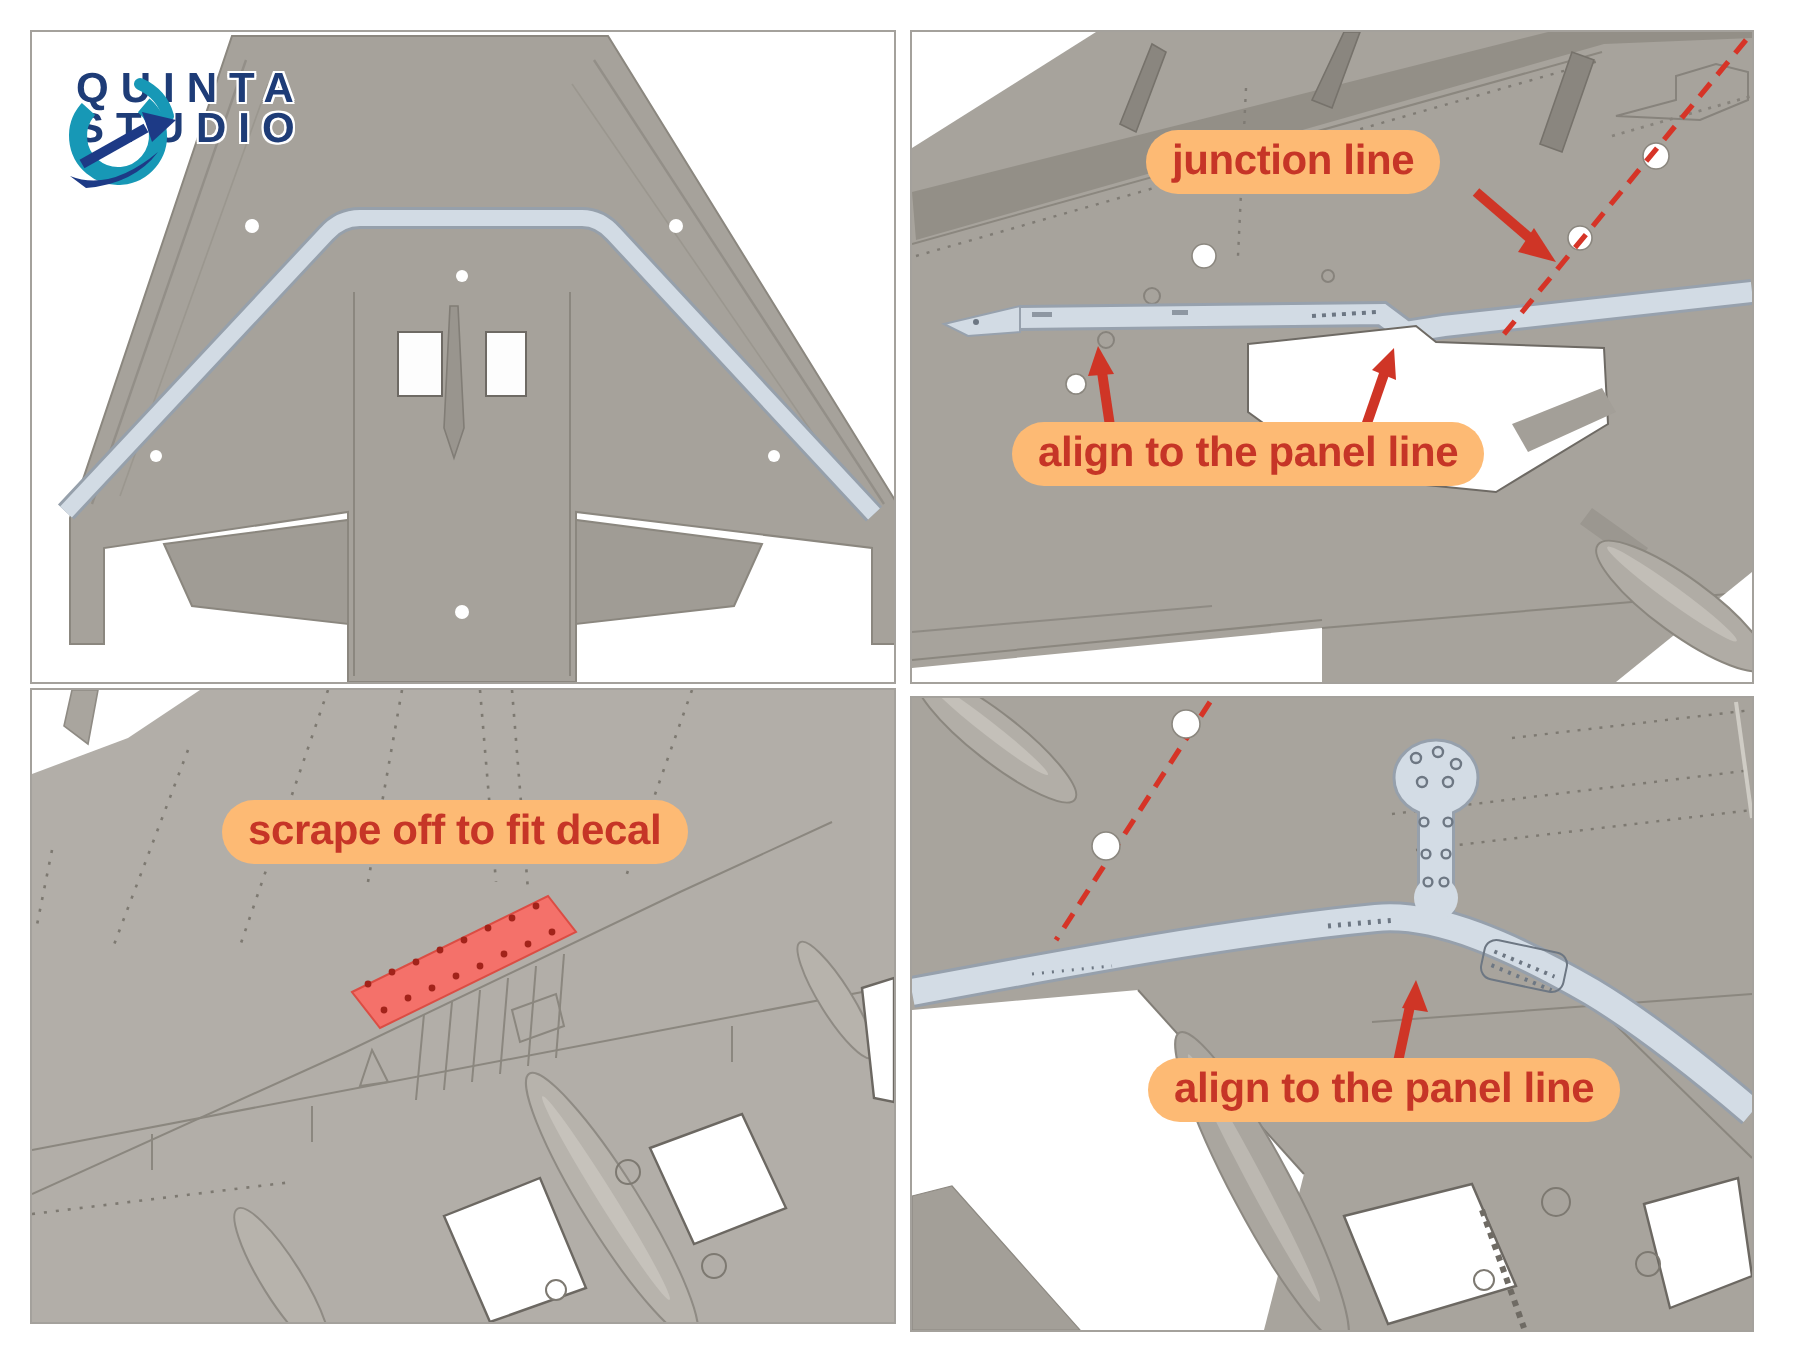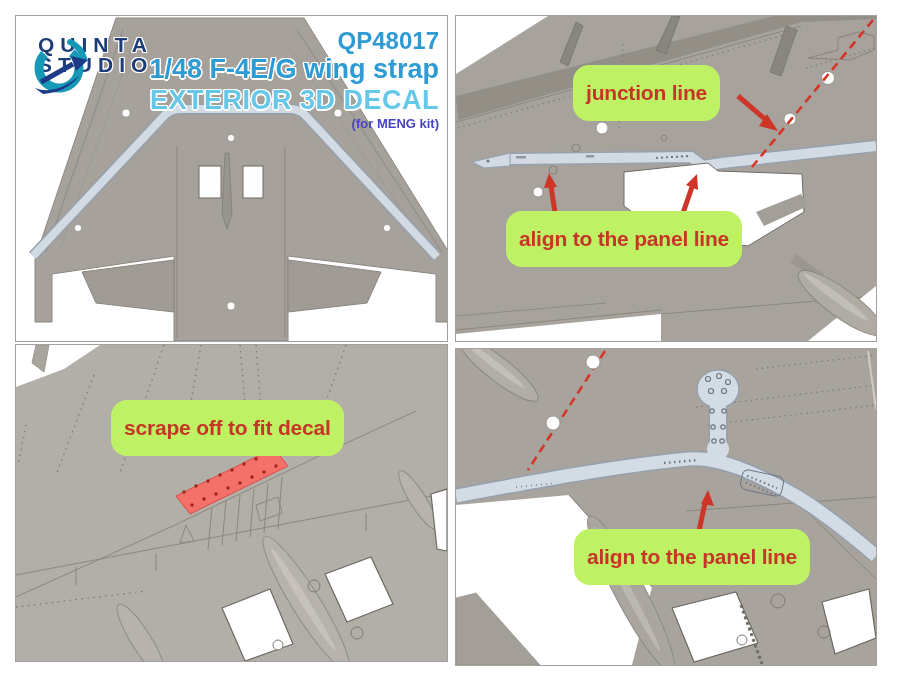--- a/index.html
+++ b/index.html
@@ -6,22 +6,22 @@
             font-family:"Liberation Sans", sans-serif;}
   .sheet{position:relative;width:900px;height:683px;background:#fff;}
   .photo{position:absolute;border:1px solid #a4a19c;overflow:hidden;background:#fff;}
   #q-tl{left:15px;top:15px;width:431px;height:325px;}
   #q-tr{left:455px;top:15px;width:420px;height:325px;}
   #q-bl{left:15px;top:344px;width:431px;height:316px;}
   #q-br{left:455px;top:348px;width:420px;height:316px;}
   .photo svg{position:absolute;left:0;top:0;}
 
   
-  .bubble{position:absolute;background:#bef264;border-radius:16px;color:#c63527;
-          font-weight:bold;font-size:21px;line-height:26px;padding:15px 13px;
+  .bubble{position:absolute;background:#fdba74;border-radius:16px;color:#c63527;
+          font-weight:bold;font-size:21px;line-height:26px;padding:3px 13px;
           white-space:nowrap;text-align:center;letter-spacing:-0.2px;z-index:5;}
 
   
   .brand{position:absolute;left:13px;top:19px;display:flex;align-items:center;z-index:6;}
   .brand-text{margin-left:9px;color:#1e3c77;font-weight:bold;font-size:21px;line-height:20px;
               letter-spacing:6px;
               text-shadow:1px 0 0 #fff,-1px 0 0 #fff,0 1px 0 #fff,0 -1px 0 #fff,
                           1px 1px 0 #fff,-1px -1px 0 #fff,1px -1px 0 #fff,-1px 1px 0 #fff;}
   .titles{position:absolute;top:12px;right:8px;text-align:right;z-index:6;}
   .t-outline{text-shadow:1.5px 0 0 #fff,-1.5px 0 0 #fff,0 1.5px 0 #fff,0 -1.5px 0 #fff,
@@ -78,26 +78,20 @@
         <circle cx="30" cy="33" r="20" fill="none" stroke="#1798b6" stroke-width="9" stroke-dasharray="95 31" transform="rotate(-50 30 33)"></circle>
         <path d="M41,7 Q52,12 55,23" fill="none" stroke="#1798b6" stroke-width="6" stroke-linecap="round"></path>
         <path d="M6,53 Q26,61 50,41 Q38,57 14,59 Z" fill="#1d3a86"></path>
         <path d="M12,47 L44,29" stroke="#1d3a86" stroke-width="5"></path>
         <path d="M42,21 L59,25 L47,36 Z" fill="#1d3a86"></path>
       </svg>
       <div class="brand-text">
         <div>QUINTA</div>
         <div>STUDIO</div>
       </div>
-    </div>
-    <div class="titles">
-      <div class="t-code t-outline">QP48017</div>
-      <div class="t-title t-outline">1/48 F-4E/G wing strap</div>
-      <div class="t-sub t-outline">EXTERIOR 3D DECAL</div>
-      <div class="t-kit">(for MENG kit)</div>
     </div>
   </div>
 
   <div class="photo" id="q-tr">
     <svg width="420" height="325" viewBox="0 0 420 325">
       <g>
         <rect x="0" y="0" width="420" height="325" fill="#a7a39c"></rect>
         <path d="M0,0 L92,0 L0,58 Z" fill="#ffffff"></path>
 
         <path d="M0,80 L318,0 L420,0 L420,3 L346,6 L2,104 Z" fill="#938f87"></path>

